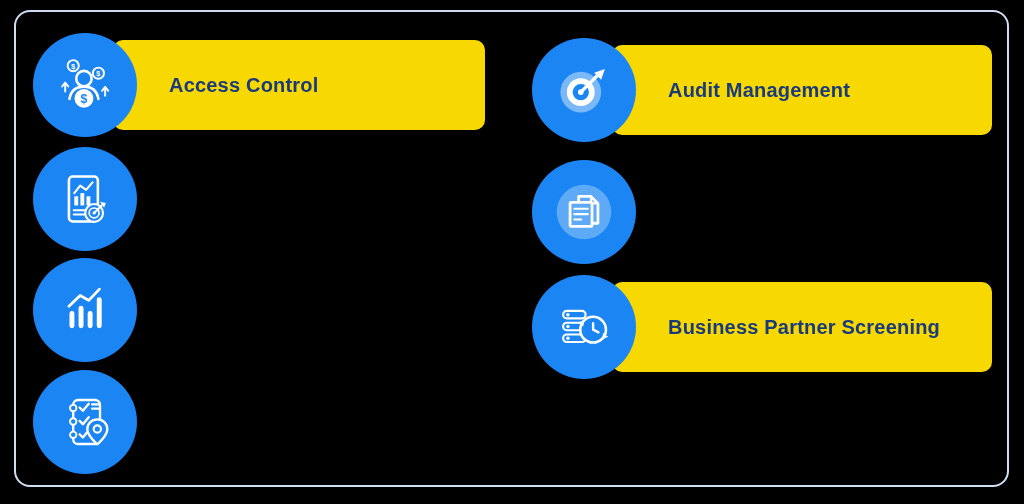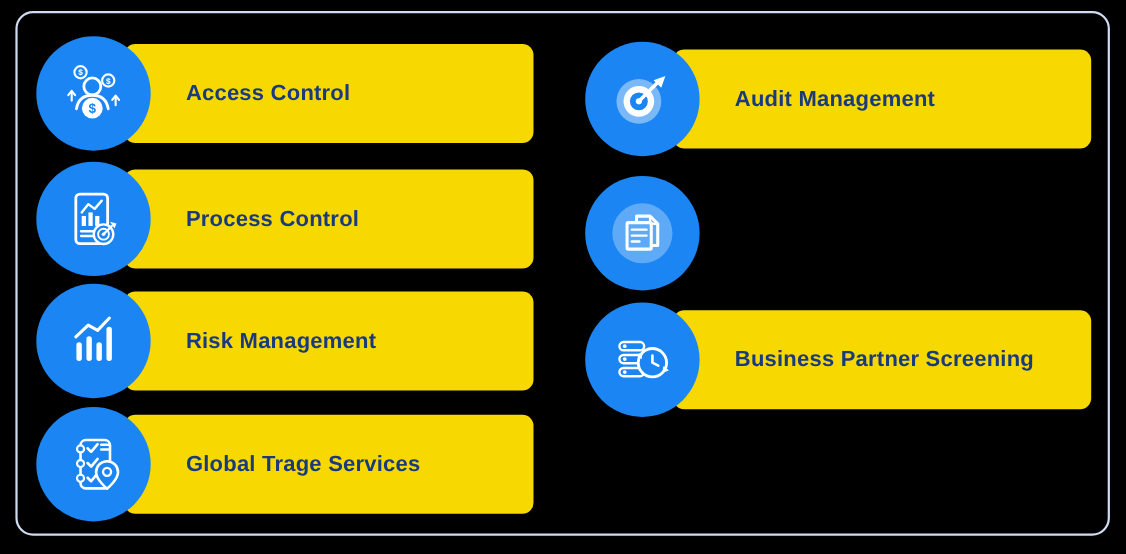--- a/index.html
+++ b/index.html
@@ -66,60 +66,51 @@
       <path d="M6.6 29.4 L9.5 25.8 L12.4 29.4" fill="none" stroke="#fff" stroke-width="1.8" stroke-linecap="round" stroke-linejoin="round"></path>
       <path d="M46.8 38 V30.5" fill="none" stroke="#fff" stroke-width="1.8" stroke-linecap="round"></path>
       <path d="M43.9 33.4 L46.8 29.8 L49.7 33.4" fill="none" stroke="#fff" stroke-width="1.8" stroke-linecap="round" stroke-linejoin="round"></path>
       <circle cx="27" cy="40.5" r="8.8" fill="#fff"></circle>
       <text x="27" y="44.8" font-size="11.5" font-weight="bold" fill="#1B86F3" text-anchor="middle" font-family="Liberation Sans, sans-serif">$</text>
     </svg>
   </div>
 </div>
 
 <div class="item left" style="top:147px">
-  <div class="pill">
-    <span class="label">Process Control</span>
-  </div>
   <div class="badge">
     <svg viewBox="0 0 56 56">
       <rect x="13" y="7" width="27" height="42" rx="3.5" fill="none" stroke="#fff" stroke-width="2.4"></rect>
       <polyline points="18,22.5 23.5,15.5 29,19.5 35,12.5" fill="none" stroke="#fff" stroke-width="2" stroke-linecap="round" stroke-linejoin="round"></polyline>
       <rect x="18" y="25.5" width="3.6" height="8.5" fill="#fff"></rect>
       <rect x="23.7" y="22.5" width="3.6" height="11.5" fill="#fff"></rect>
       <rect x="29.4" y="25.5" width="3.6" height="8.5" fill="#fff"></rect>
       <path d="M17.5 38.5 H28" stroke="#fff" stroke-width="2" stroke-linecap="round"></path>
       <path d="M17.5 42.5 H28" stroke="#fff" stroke-width="2" stroke-linecap="round"></path>
       <circle cx="36.5" cy="41" r="8.3" fill="#1B86F3" stroke="#fff" stroke-width="2"></circle>
       <circle cx="36.5" cy="41" r="4.6" fill="none" stroke="#fff" stroke-width="1.6"></circle>
       <circle cx="36.5" cy="41" r="1.5" fill="#fff"></circle>
       <path d="M36.5 41 L43.5 34" stroke="#fff" stroke-width="2" stroke-linecap="round"></path>
       <polygon points="42,30.5 47.5,31.8 45.8,36.2" fill="#fff"></polygon>
     </svg>
   </div>
 </div>
 
 <div class="item left" style="top:258px">
-  <div class="pill">
-    <span class="label">Risk Management</span>
-  </div>
   <div class="badge">
     <svg viewBox="0 0 56 56">
       <rect x="13.5" y="29" width="4.6" height="16" rx="2.3" fill="#fff"></rect>
       <rect x="22" y="24" width="4.6" height="21" rx="2.3" fill="#fff"></rect>
       <rect x="30.5" y="29" width="4.6" height="16" rx="2.3" fill="#fff"></rect>
       <rect x="39" y="16" width="4.6" height="29" rx="2.3" fill="#fff"></rect>
       <polyline points="13,24.5 23.5,14.5 31.5,19 41.5,8.5" fill="none" stroke="#fff" stroke-width="2.6" stroke-linecap="round" stroke-linejoin="round"></polyline>
     </svg>
   </div>
 </div>
 
 <div class="item left" style="top:370px">
-  <div class="pill">
-    <span class="label">Global Trage Services</span>
-  </div>
   <div class="badge">
     <svg viewBox="0 0 56 56">
       <rect x="17" y="7.5" width="25" height="41" rx="4.5" fill="none" stroke="#fff" stroke-width="2.2"></rect>
       <circle cx="17" cy="15" r="3" fill="#1B86F3" stroke="#fff" stroke-width="1.8"></circle>
       <circle cx="17" cy="27.5" r="3" fill="#1B86F3" stroke="#fff" stroke-width="1.8"></circle>
       <circle cx="17" cy="40" r="3" fill="#1B86F3" stroke="#fff" stroke-width="1.8"></circle>
       <polyline points="23,14.5 26,17.5 31.5,11" fill="none" stroke="#fff" stroke-width="2.2" stroke-linecap="round" stroke-linejoin="round"></polyline>
       <polyline points="23,27 26,30 31.5,23.5" fill="none" stroke="#fff" stroke-width="2.2" stroke-linecap="round" stroke-linejoin="round"></polyline>
       <polyline points="23,39.5 26,42.5 30,37.5" fill="none" stroke="#fff" stroke-width="2.2" stroke-linecap="round" stroke-linejoin="round"></polyline>
       <path d="M34.5 11.5 H41" stroke="#fff" stroke-width="2" stroke-linecap="round"></path>

